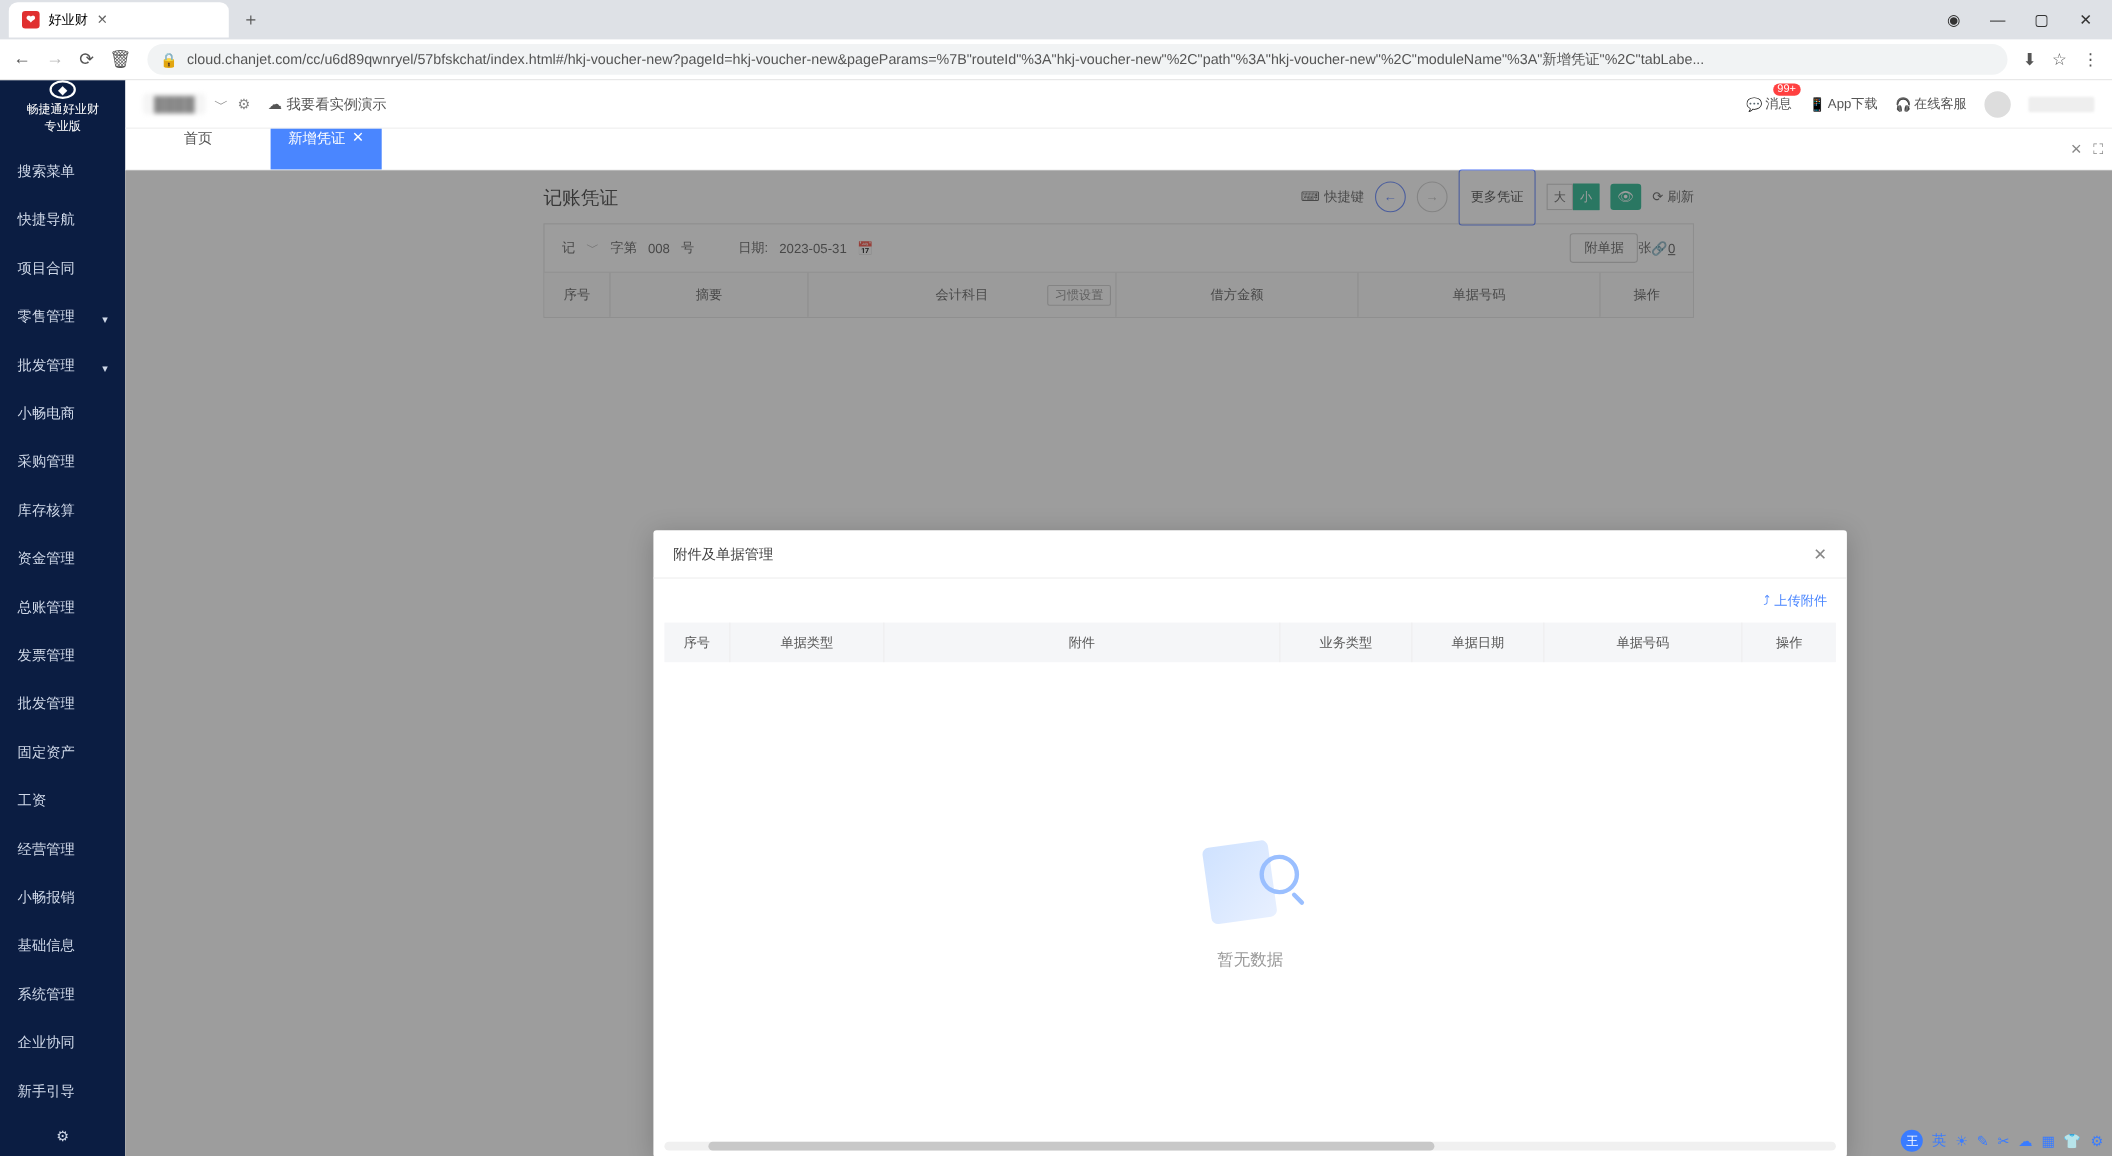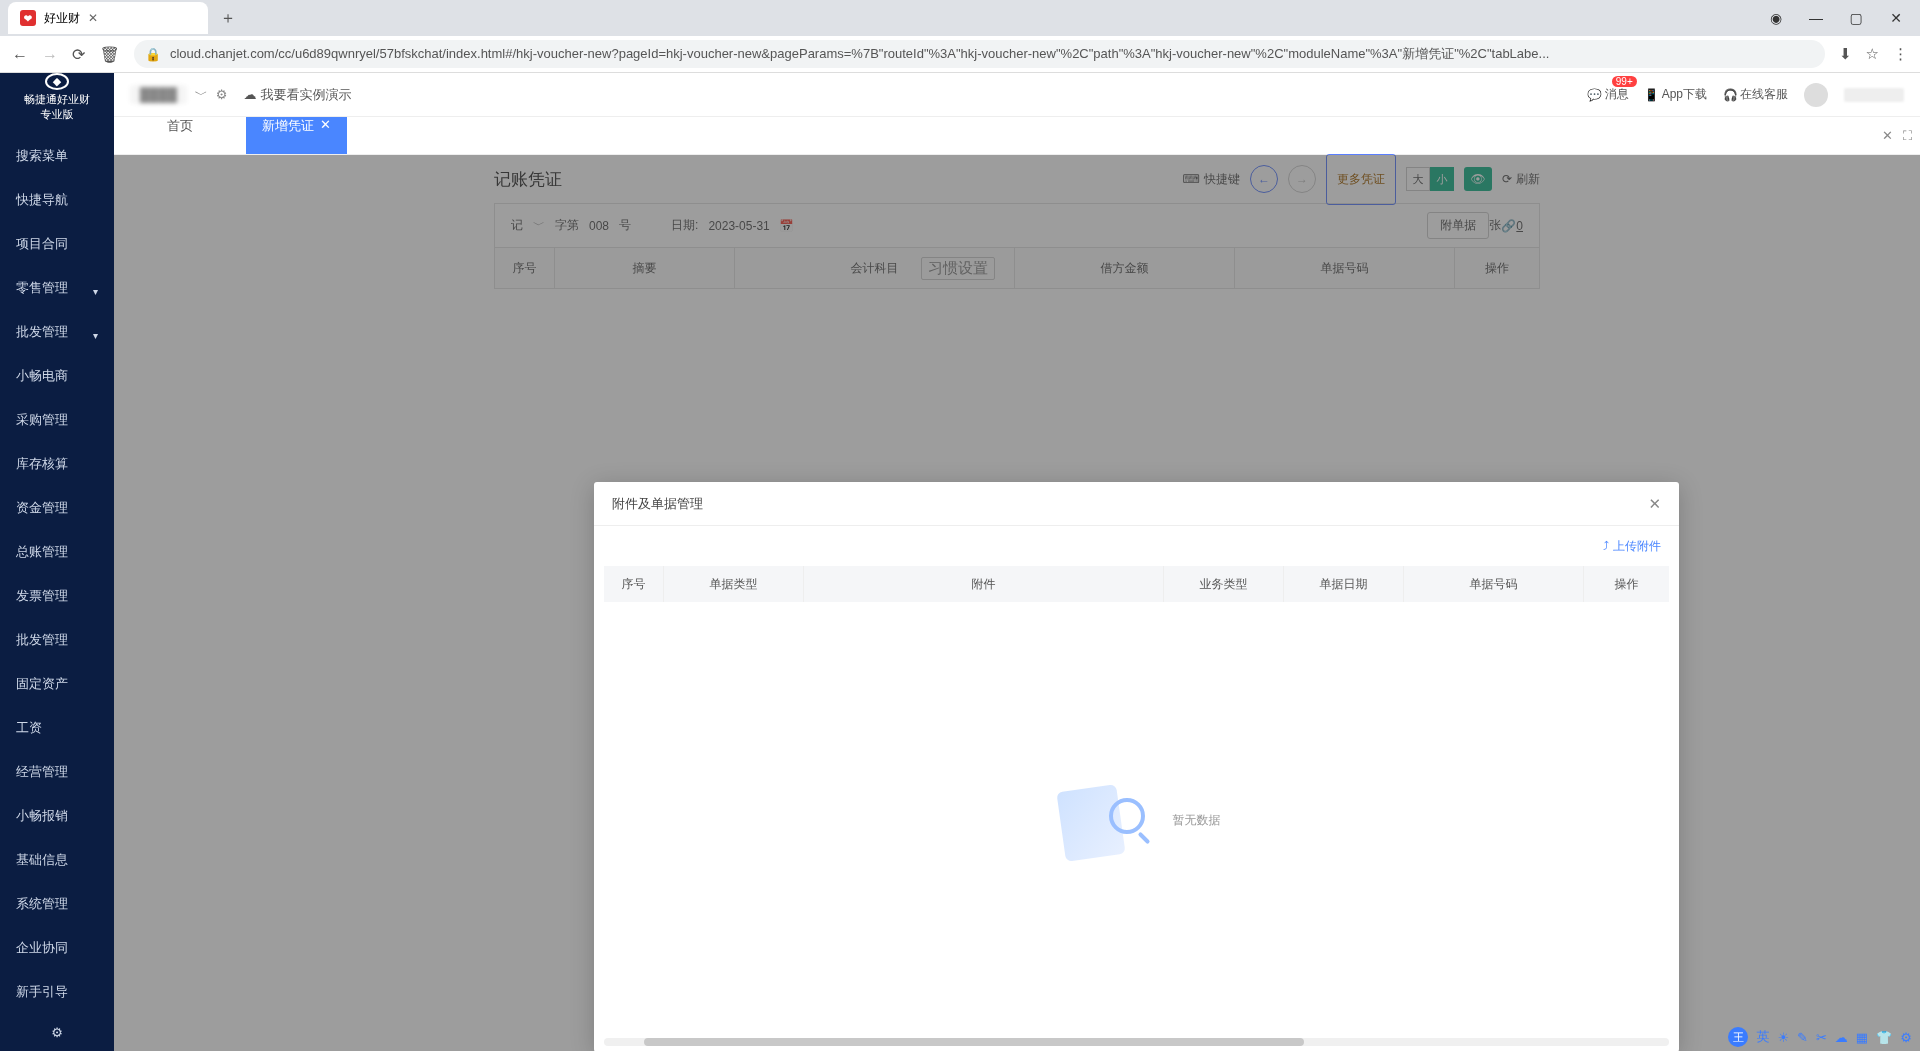--- a/index.html
+++ b/index.html
@@ -49,48 +49,48 @@
 .app-tab.active { background: #4a86ff; color: #fff; }
 .tabs-right { position: absolute; right: 8px; display: flex; gap: 10px; color: #888; }
 
 .content { flex: 1; background: #888; position: relative; }
 .voucher-page { position: absolute; inset: 0; background: #fff; opacity: 1; }
 .page-head { height: 48px; display: flex; align-items: center; padding: 0 380px 0 380px; font-size: 17px; font-weight: 500; color: #333; }
 .page-head .tools { margin-left: auto; display: flex; align-items: center; gap: 10px; font-size: 12px; color: #555; }
 .kbshort { display: flex; align-items: center; gap: 4px; }
 .circ { width: 28px; height: 28px; border: 1px solid #5a7fff; border-radius: 50%; display: flex; align-items: center; justify-content: center; color: #5a7fff; cursor: pointer; }
 .circ.gray { border-color: #ccc; color: #bbb; }
-.more-btn { border: 1px solid #5a7fff; color: #a16207; padding: 16px 10px; border-radius: 3px; cursor: pointer; }
+.more-btn { border: 1px solid #5a7fff; color: #404040; padding: 16px 10px; border-radius: 3px; cursor: pointer; }
 .size-toggle { display: flex; }
 .size-toggle span { width: 24px; height: 24px; display: flex; align-items: center; justify-content: center; border: 1px solid #ccc; font-size: 11px; cursor: pointer; }
 .size-toggle .active { background: #18b288; color: #fff; border-color: #18b288; }
 .eye-btn { width: 28px; height: 24px; background: #18b288; color: #fff; display: flex; align-items: center; justify-content: center; border-radius: 3px; }
 .refresh { display: flex; align-items: center; gap: 4px; cursor: pointer; }
 
 .voucher-form { margin: 0 380px; border: 1px solid #e0e0e0; }
 .form-row { height: 44px; display: flex; align-items: center; padding: 0 16px; font-size: 12px; color: #555; gap: 10px; border-bottom: 1px solid #e0e0e0; }
 .form-row .right { margin-left: auto; display: flex; align-items: center; gap: 0; }
 .attach-btn { border: 1px solid #ccc; padding: 4px 12px; border-radius: 3px; cursor: pointer; }
 .vtable-head { display: flex; height: 40px; background: #fafafa; font-size: 12px; color: #555; font-weight: 500; }
 .vth { display: flex; align-items: center; justify-content: center; border-right: 1px solid #e0e0e0; position: relative; }
-.habit { position: absolute; right: 19px; border: 1px solid #ccc; font-size: 15px; padding: 1px 6px; border-radius: 2px; color: #888; }
+.habit { position: absolute; right: 4px; border: 1px solid #ccc; font-size: 11px; padding: 1px 6px; border-radius: 2px; color: #888; }
 
 
 .dim { position: absolute; inset: 0; background: rgba(60,60,60,0.5); }
 
 
 .modal { position: absolute; left: 480px; top: 327px; width: 1085px; height: 570px; background: #fff; border-radius: 3px; box-shadow: 0 4px 24px rgba(0,0,0,0.2); display: flex; flex-direction: column; }
 .modal-head { height: 44px; display: flex; align-items: center; padding: 0 18px; font-size: 13px; color: #444; border-bottom: 1px solid #eee; }
 .modal-close { margin-left: auto; color: #888; cursor: pointer; font-size: 15px; }
 .modal-toolbar { height: 40px; display: flex; align-items: center; justify-content: flex-end; padding: 0 18px; font-size: 12px; }
 .upload-btn { color: #4a86ff; cursor: pointer; display: flex; align-items: center; gap: 4px; }
 .modal-table-head { display: flex; height: 36px; background: #f5f6f8; font-size: 12px; color: #555; margin: 0 10px; }
 .mth { display: flex; align-items: center; justify-content: center; border-right: 1px solid #eee; }
 .mth:last-child { border-right: none; }
-.empty { flex: 1; display: flex; flex-direction: row; align-items: center; justify-content: center; color: #999; font-size: 12px; gap: 24px; }
+.empty { flex: 1; display: flex; flex-direction: column; align-items: center; justify-content: center; color: #999; font-size: 15px; gap: 24px; }
 .empty-ill { width: 96px; height: 80px; position: relative; }
 .empty-ill .doc { position: absolute; left: 8px; top: 8px; width: 60px; height: 70px; background: linear-gradient(135deg,#cfe2ff,#e8f0ff); border-radius: 6px; transform: rotate(-8deg); }
 .empty-ill .mag { position: absolute; right: 4px; top: 18px; width: 36px; height: 36px; border: 4px solid #9abfff; border-radius: 50%; }
 .empty-ill .mag::after { content: ""; position: absolute; right: -10px; bottom: -10px; width: 14px; height: 4px; background: #9abfff; transform: rotate(45deg); border-radius: 2px; }
 .modal-scroll { height: 8px; margin: 0 10px 6px; background: #f0f0f0; border-radius: 4px; position: relative; }
 .modal-scroll .thumb { position: absolute; left: 40px; width: 660px; height: 100%; background: #c8c8c8; border-radius: 4px; }
 
 
 .tray { position: absolute; right: 8px; bottom: 4px; display: flex; gap: 8px; font-size: 13px; color: #3a7cff; align-items: center; }
 .tray .circ-blue { width: 20px; height: 20px; background: #3a7cff; color: #fff; border-radius: 50%; display: flex; align-items: center; justify-content: center; font-size: 11px; }

